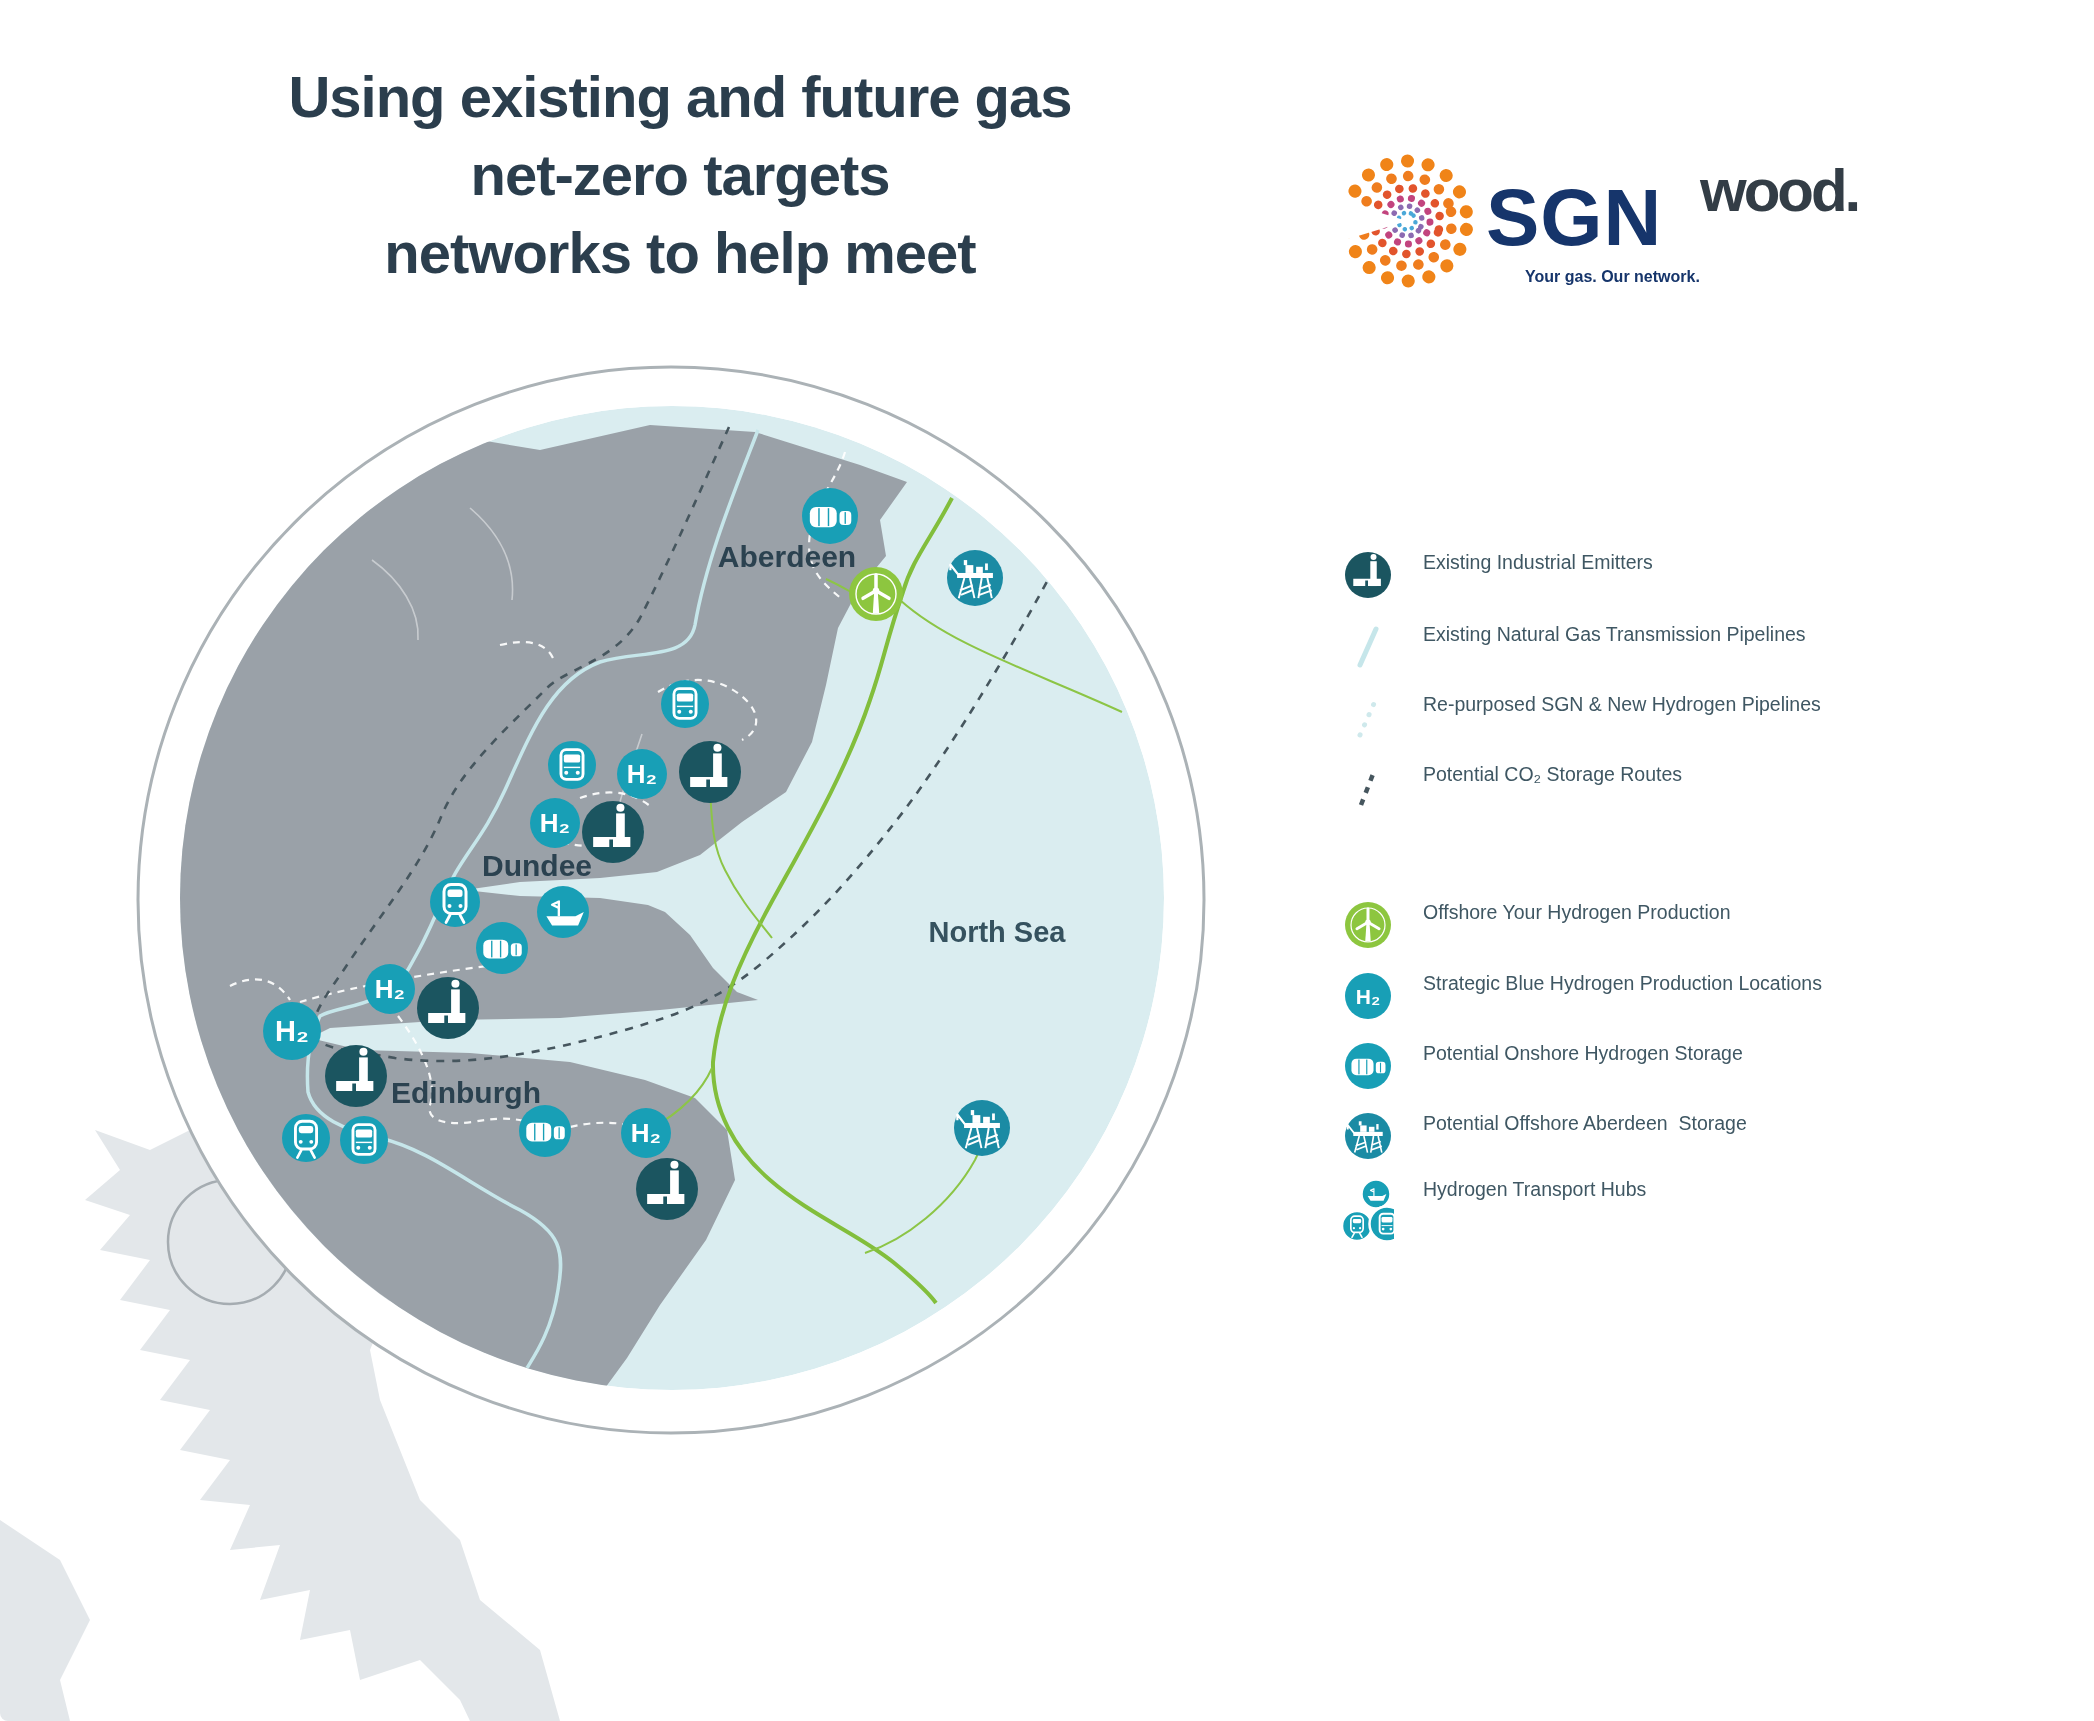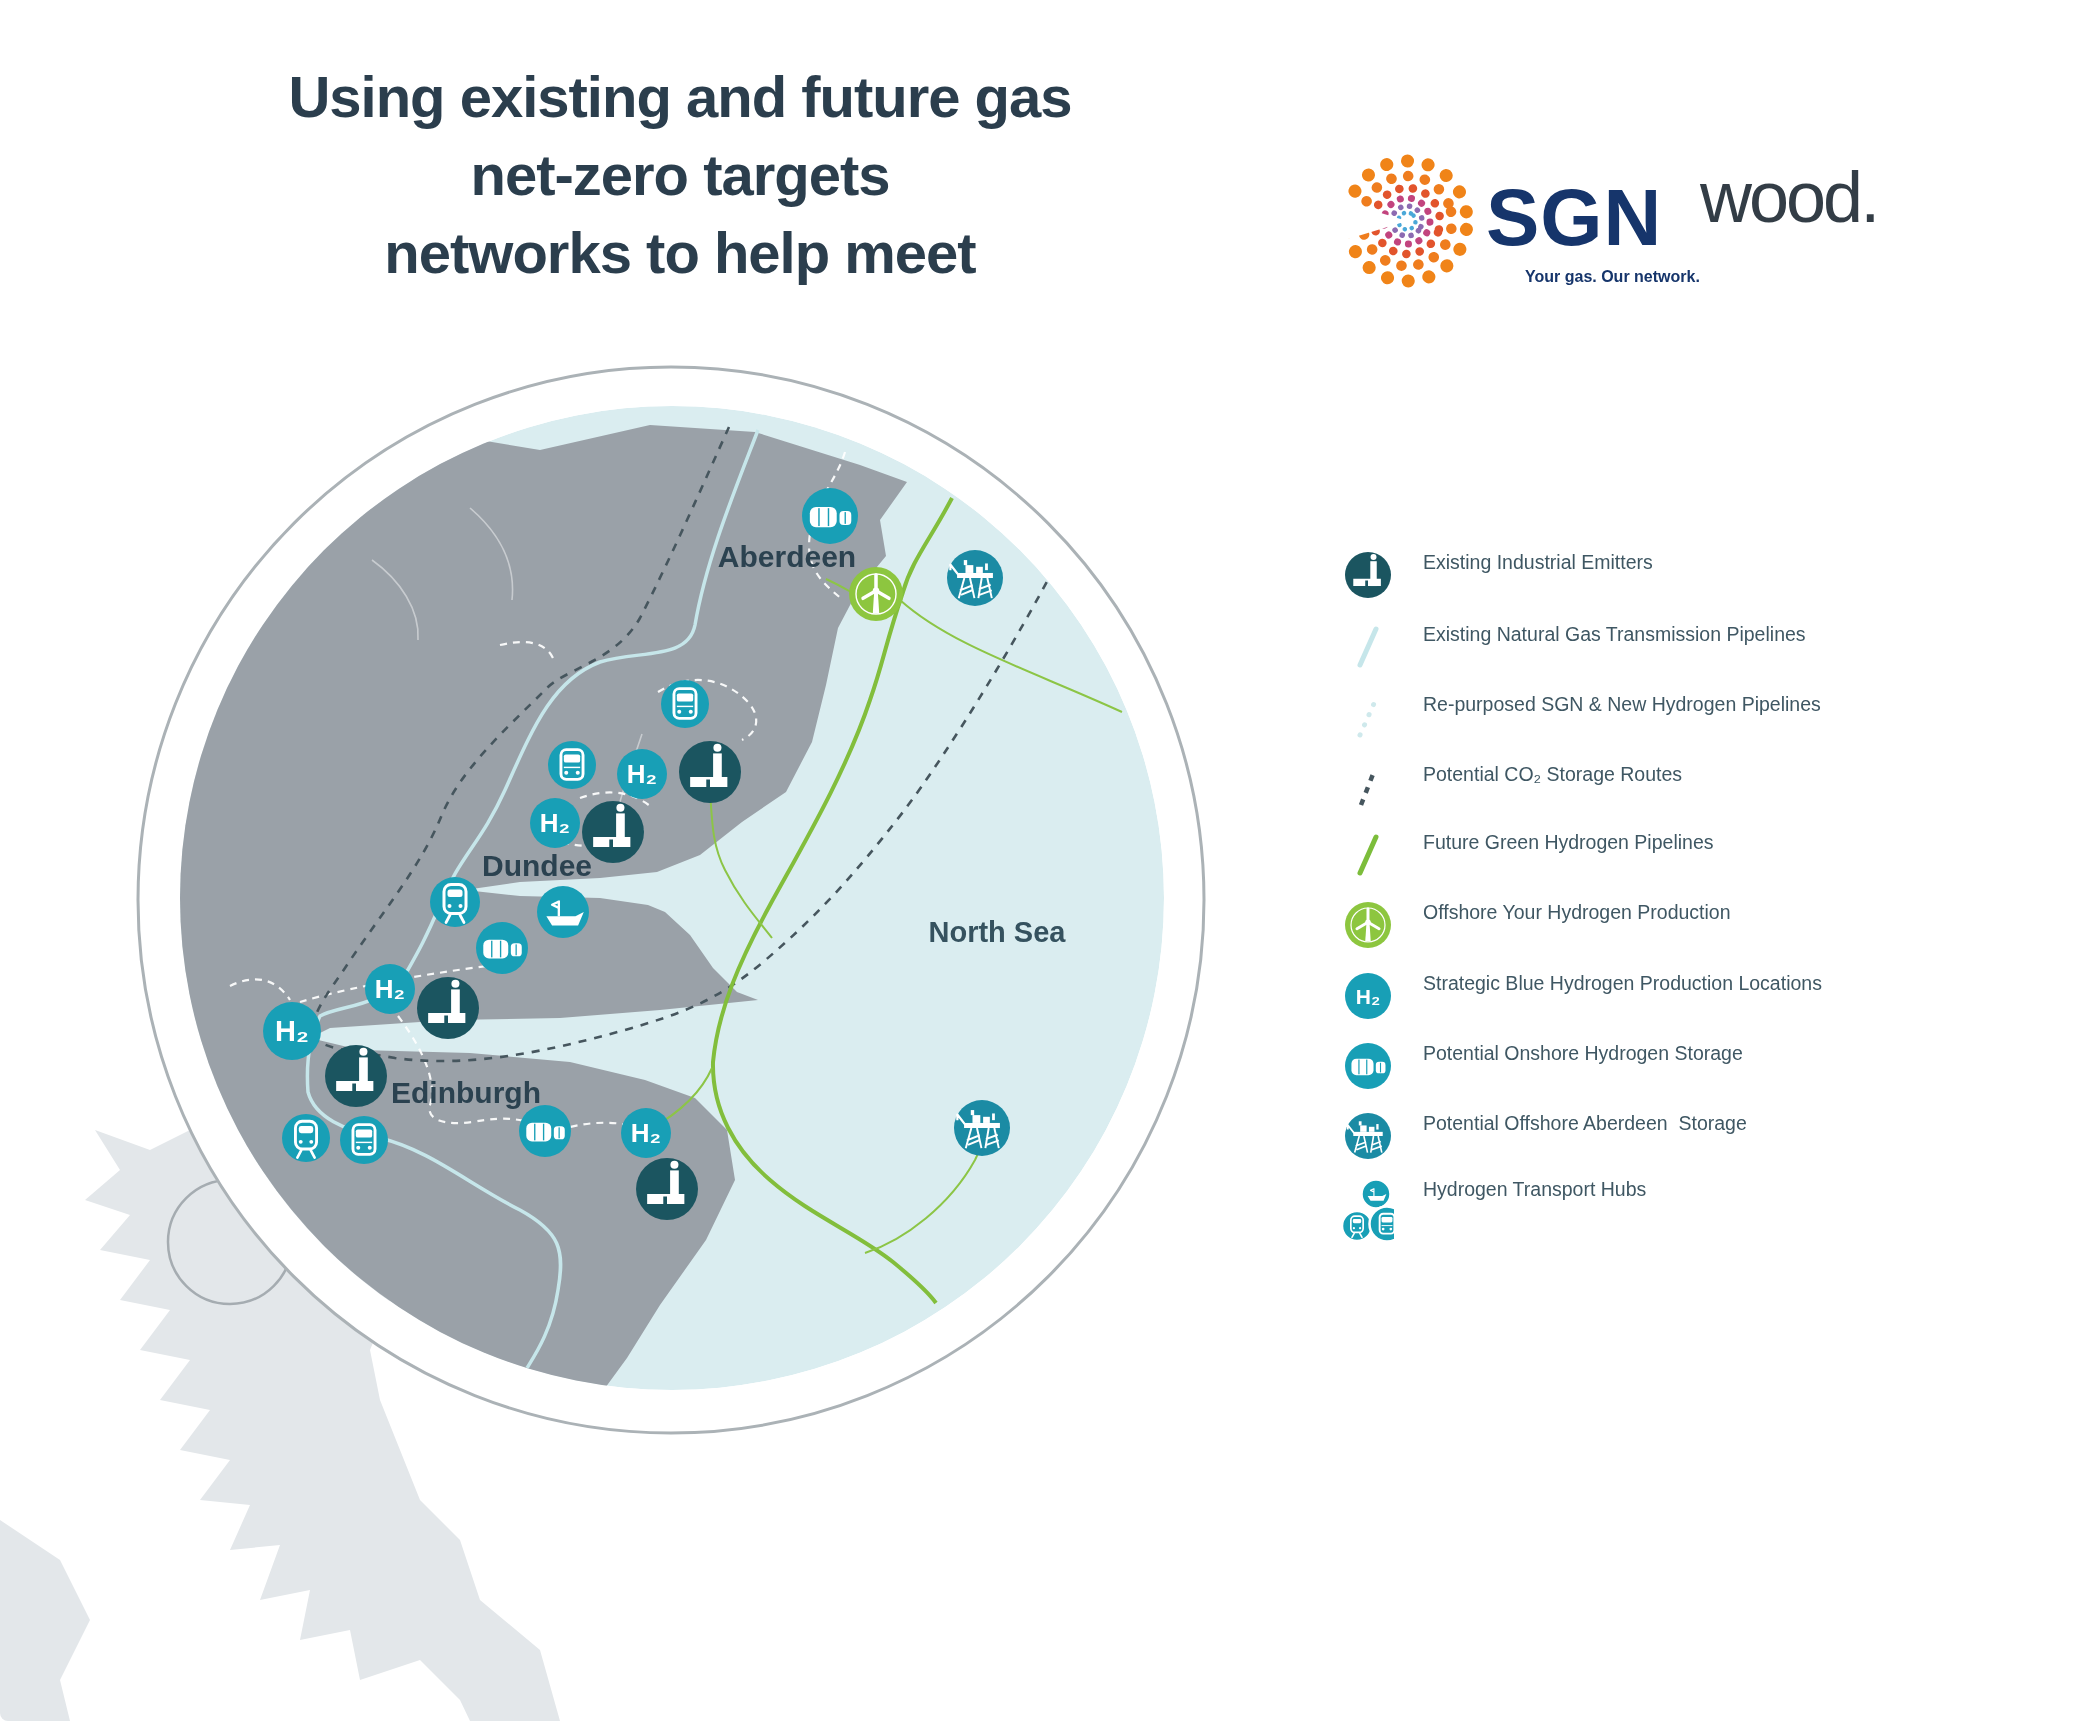--- a/index.html
+++ b/index.html
@@ -6,21 +6,21 @@
   .page{position:relative;width:2094px;height:1721px;background:#fff;overflow:hidden;
         font-family:"Liberation Sans","DejaVu Sans",sans-serif;border-radius:8px;}
   
   .title{position:absolute;left:120px;top:58px;width:1120px;text-align:center;
          font-weight:bold;font-size:58px;line-height:78px;color:#2b3e4d;letter-spacing:-1px;}
   
   .sgn-logo{position:absolute;left:1322px;top:138px;width:170px;height:170px;}
   .sgn-word{position:absolute;left:1486px;top:172px;font-size:80px;font-weight:bold;
             color:#16356b;letter-spacing:1px;}
   .sgn-tag{position:absolute;left:1490px;top:268px;font-size:16px;font-weight:bold;color:#16356b;margin-left:35px;}
-  .wood-word{position:absolute;left:1700px;top:156px;font-size:72px;font-weight:normal;
+  .wood-word{position:absolute;left:1700px;top:156px;font-size:60px;font-weight:bold;
              color:#333d46;letter-spacing:-3px;}
   
   .lrow{position:absolute;left:1342px;height:48px;display:flex;align-items:flex-start;}
   .licon{width:52px;display:flex;justify-content:center;align-items:center;}
   .ltext{margin-left:29px;font-size:19.5px;color:#3f5763;white-space:pre;}
   
   .mapsvg{position:absolute;left:0;top:0;}
 </style>
 </head>
 <body>
@@ -313,28 +313,20 @@
 
   <div class="lrow" style="top:763px">
     <div class="licon">
       <svg width="48" height="48">
           <line x1="17" y1="42" x2="31" y2="6" stroke="#46565e" stroke-width="4.5" stroke-dasharray="6 7"></line>
         </svg>
     </div>
     <div class="ltext">Potential CO₂ Storage Routes</div>
   </div>
 
-  <div class="lrow" style="top:831px">
-    <div class="licon">
-      <svg width="48" height="48">
-          <line x1="16" y1="42" x2="32" y2="6" stroke="#7cbd3b" stroke-width="5" stroke-linecap="round"></line>
-        </svg>
-    </div>
-    <div class="ltext">Future Green Hydrogen Pipelines</div>
-  </div>
 
   <div class="lrow" style="top:901px">
     <div class="licon">
       <svg width="48" height="48">
           <circle cx="24" cy="24" r="23" fill="#8dc63f"></circle>
         <circle cx="24" cy="24" r="17" fill="none" stroke="#fff" stroke-width="1.2"></circle>
         <use href="#g-turbine" x="1" y="1" width="46" height="46"></use>
         </svg>
     </div>
     <div class="ltext">Offshore Your Hydrogen Production</div>

